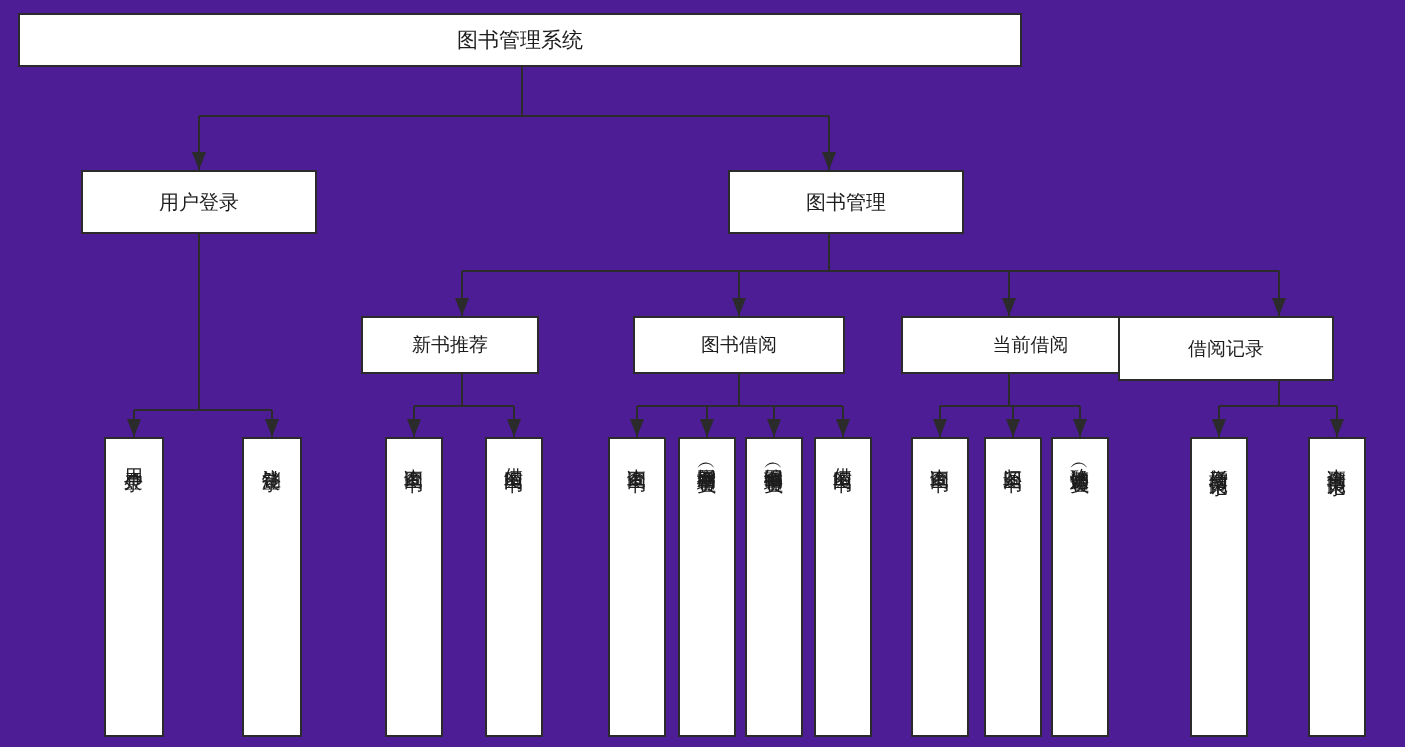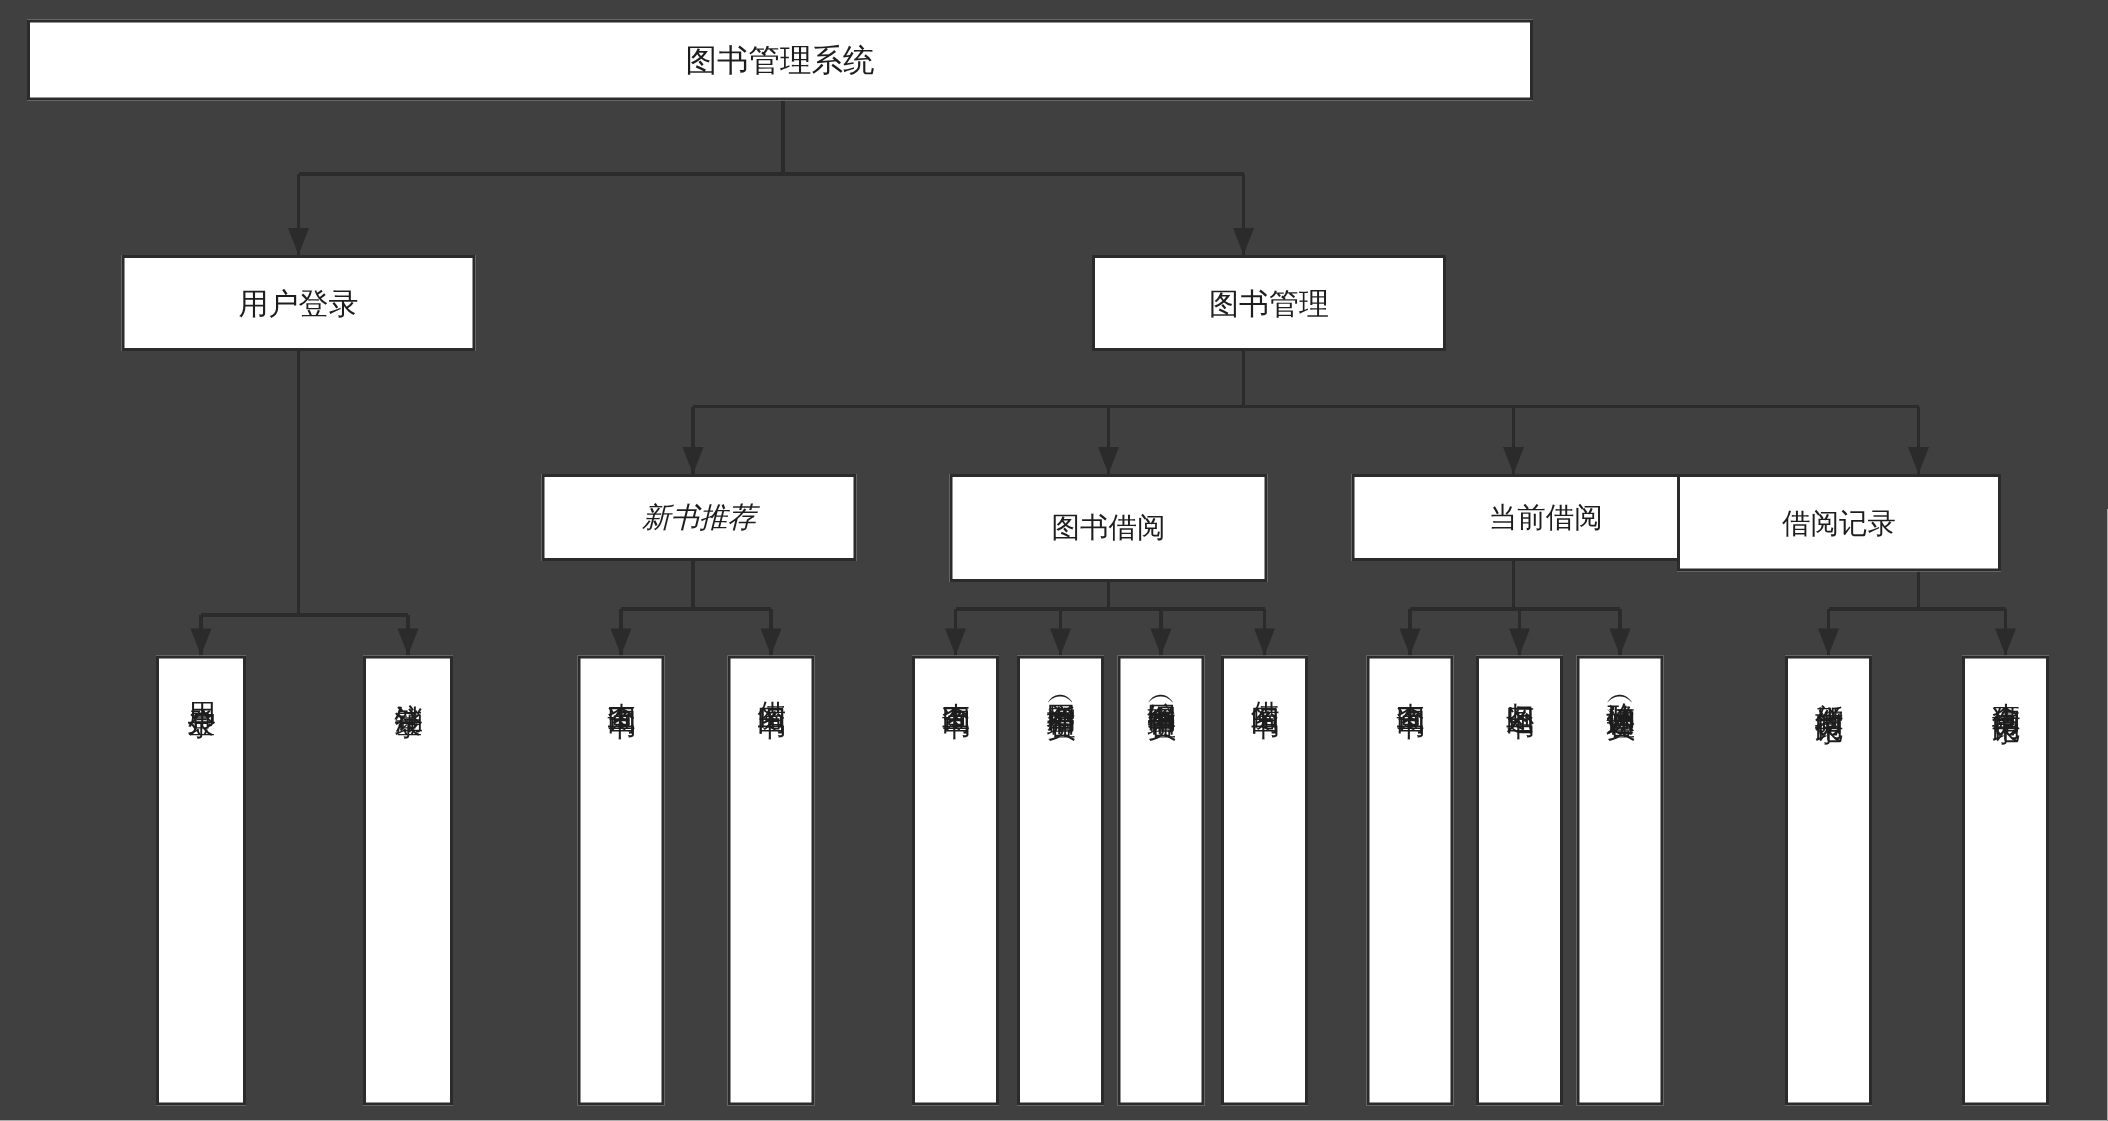--- a/index.html
+++ b/index.html
@@ -7,21 +7,21 @@
     padding: 0;
     background: #ffffff;
   }
   body {
     font-family: "Liberation Sans", "DejaVu Sans", sans-serif;
   }
   #canvas {
     position: relative;
     width: 1405px;
     height: 747px;
-    background: #404040;
+    background: #4c1d95;
     overflow: hidden;
   }
   #edges {
     position: absolute;
     left: 0;
     top: 0;
     width: 1405px;
     height: 747px;
     pointer-events: none;
   }
@@ -129,24 +129,24 @@
   <div id="nodes-layer">
       <div class="node root" style="left: 18px; top: 13px; width: 1004px; height: 54px;">
         <span>图书管理系统</span>
       </div>
       <div class="node lvl2" style="left: 81px; top: 170px; width: 236px; height: 64px;">
         <span>用户登录</span>
       </div>
       <div class="node lvl2" style="left: 728px; top: 170px; width: 236px; height: 64px;">
         <span>图书管理</span>
       </div>
-      <div class="node lvl3" style="left: 361px; top: 316px; width: 210px; height: 58px; font-style: italic;">
+      <div class="node lvl3" style="left: 361px; top: 316px; width: 178px; height: 58px;">
         <span>新书推荐</span>
       </div>
-      <div class="node lvl3" style="left: 633px; top: 316px; width: 212px; height: 72px;">
+      <div class="node lvl3" style="left: 633px; top: 316px; width: 212px; height: 58px;">
         <span>图书借阅</span>
       </div>
       <div class="node lvl3" style="left: 901px; top: 316px; width: 259px; height: 58px;">
         <span>当前借阅</span>
       </div>
       <div class="node lvl3" style="left: 1118px; top: 316px; width: 216px; height: 65px;">
         <span>借阅记录</span>
       </div>
       <div class="node leaf" style="left: 104px; top: 437px; width: 60px; height: 300px;">
         <span class="vtext">用户登录</span>

